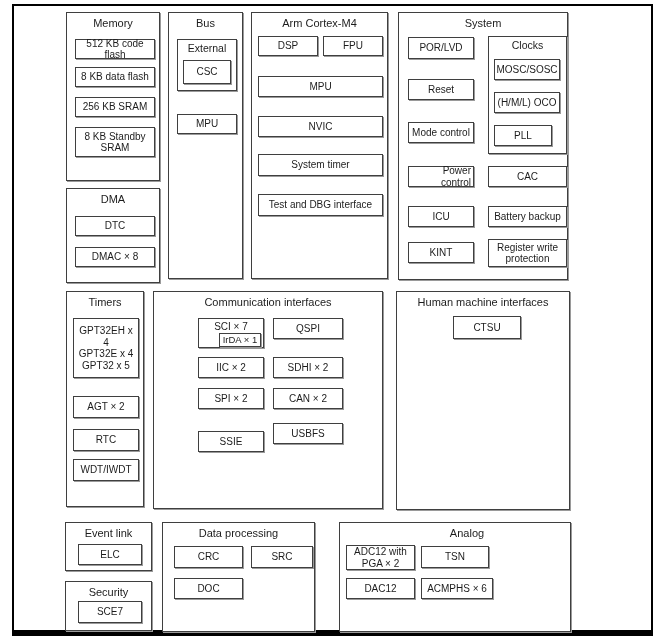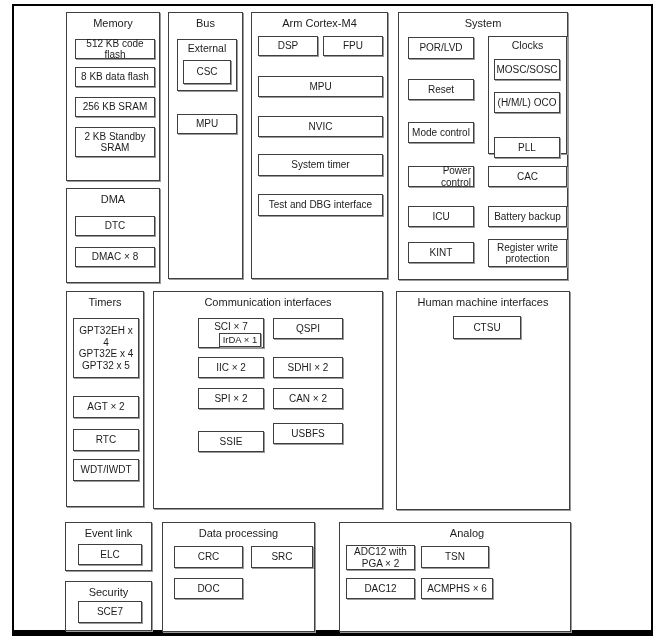--- a/index.html
+++ b/index.html
@@ -34,21 +34,21 @@
 </head>
 <body>
 
 <div class="frame">
 
   <div class="sec" style="left:52px;top:6px;width:94px;height:169px;">
     <div class="sec-title">Memory</div>
     <div class="blk" style="left:8px;top:26px;width:80px;height:20px;">512 KB code flash</div>
     <div class="blk" style="left:8px;top:54px;width:80px;height:20px;">8 KB data flash</div>
     <div class="blk" style="left:8px;top:84px;width:80px;height:20px;">256 KB SRAM</div>
-    <div class="blk" style="left:8px;top:114px;width:80px;height:30px;">2 KB Standby SRAM</div>
+    <div class="blk" style="left:8px;top:114px;width:80px;height:30px;">8 KB Standby SRAM</div>
   </div>
 
   <div class="sec" style="left:52px;top:182px;width:94px;height:95px;">
     <div class="sec-title">DMA</div>
     <div class="blk" style="left:8px;top:27px;width:80px;height:20px;">DTC</div>
     <div class="blk" style="left:8px;top:58px;width:80px;height:20px;">DMAC × 8</div>
   </div>
 
   <div class="sec" style="left:154px;top:6px;width:75px;height:267px;">
     <div class="sec-title">Bus</div>
@@ -75,21 +75,21 @@
     <div class="blk" style="left:9px;top:66px;width:66px;height:21px;">Reset</div>
     <div class="blk" style="left:9px;top:109px;width:66px;height:21px;">Mode control</div>
     <div class="blk" style="left:9px;top:153px;width:66px;height:21px;text-align:right;">Power control</div>
     <div class="blk" style="left:9px;top:193px;width:66px;height:21px;">ICU</div>
     <div class="blk" style="left:9px;top:229px;width:66px;height:21px;">KINT</div>
 
     <div class="blk wrap-box" style="left:89px;top:23px;width:79px;height:118px;">
       <span class="inner-label">Clocks</span>
       <div class="blk" style="left:5px;top:22px;width:66px;height:21px;text-align:right;">MOSC/SOSC</div>
       <div class="blk" style="left:5px;top:55px;width:66px;height:21px;">(H/M/L) OCO</div>
-      <div class="blk" style="left:5px;top:100px;width:66px;height:21px;">PLL</div>
+      <div class="blk" style="left:5px;top:88px;width:58px;height:21px;">PLL</div>
     </div>
     <div class="blk" style="left:89px;top:153px;width:79px;height:21px;">CAC</div>
     <div class="blk" style="left:89px;top:193px;width:79px;height:21px;">Battery backup</div>
     <div class="blk" style="left:89px;top:226px;width:79px;height:28px;">Register write protection</div>
   </div>
 
   <div class="sec" style="left:52px;top:285px;width:78px;height:216px;">
     <div class="sec-title">Timers</div>
     <div class="blk gpt" style="left:6px;top:26px;width:66px;height:60px;">
       <div>

